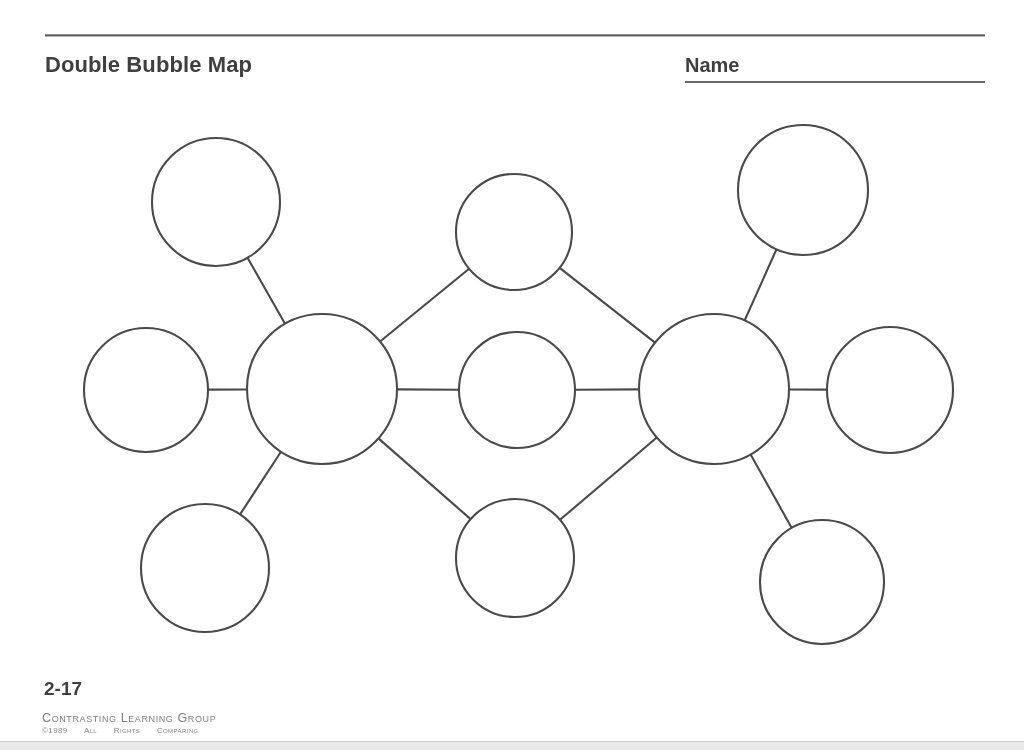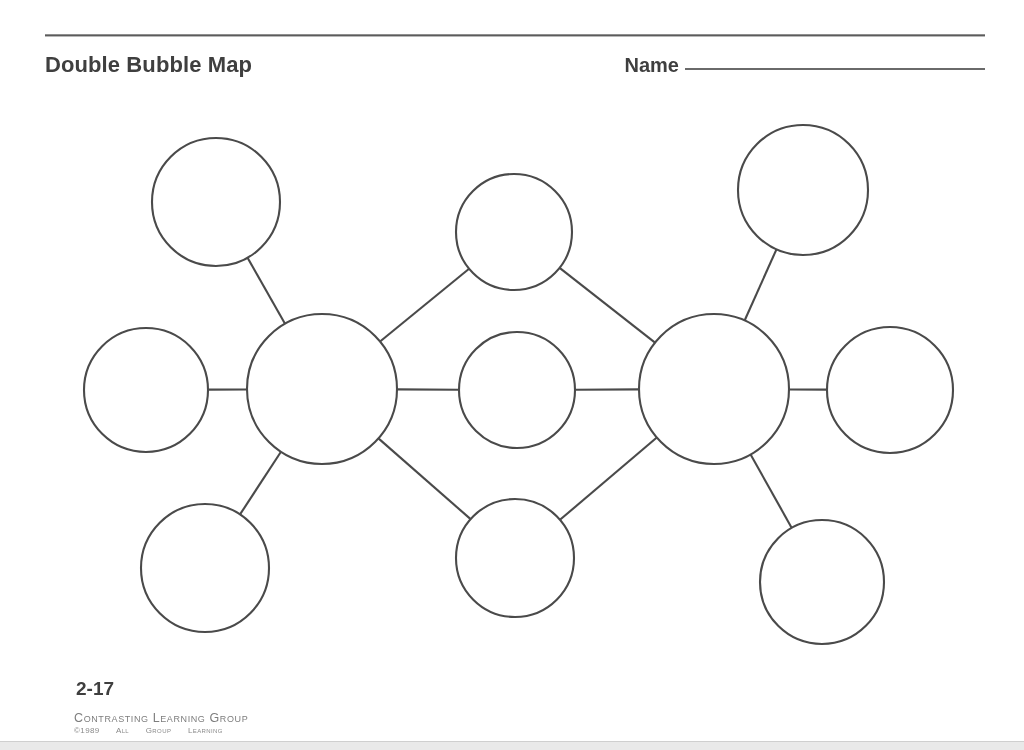--- a/index.html
+++ b/index.html
@@ -56,20 +56,21 @@
     white-space: nowrap;
   }
 
   .name-block {
     position: absolute;
     right: 0;
     top: 2px;
     display: flex;
     align-items: baseline;
     gap: 6px;
+    flex-direction: column;
   }
   .name-label {
     font-size: 20px;
     font-weight: bold;
     color: #3f3f3f;
     white-space: nowrap;
   }
   .name-rule {
     display: inline-block;
     width: 300px;
@@ -111,21 +112,20 @@
     dominant-baseline: middle;
   }
 
   
   .footer {
     position: absolute;
     left: 0;
     top: 660px;
     width: 944px;
     height: 90px;
-    margin-left: 32px;
   }
   .page-number {
     position: absolute;
     left: 44px;
     top: 18px;
     font-size: 19px;
     font-weight: bold;
     color: #3f3f3f;
   }
   .caption {
@@ -250,20 +250,20 @@
     </svg>
   </div>
 
   <div class="footer">
     <div class="page-number">2-17</div>
     <div class="imprint">
       <div class="imprint-name">Contrasting Learning Group</div>
       <div class="imprint-rights">
         <span>©1989</span>
         <span>All</span>
-        <span>Group</span>
-        <span>Learning</span>
+        <span>Rights</span>
+        <span>Comparing</span>
       </div>
     </div>
   </div>
 
   <div class="bottom-band"></div>
 </div>
 
 </body></html>

